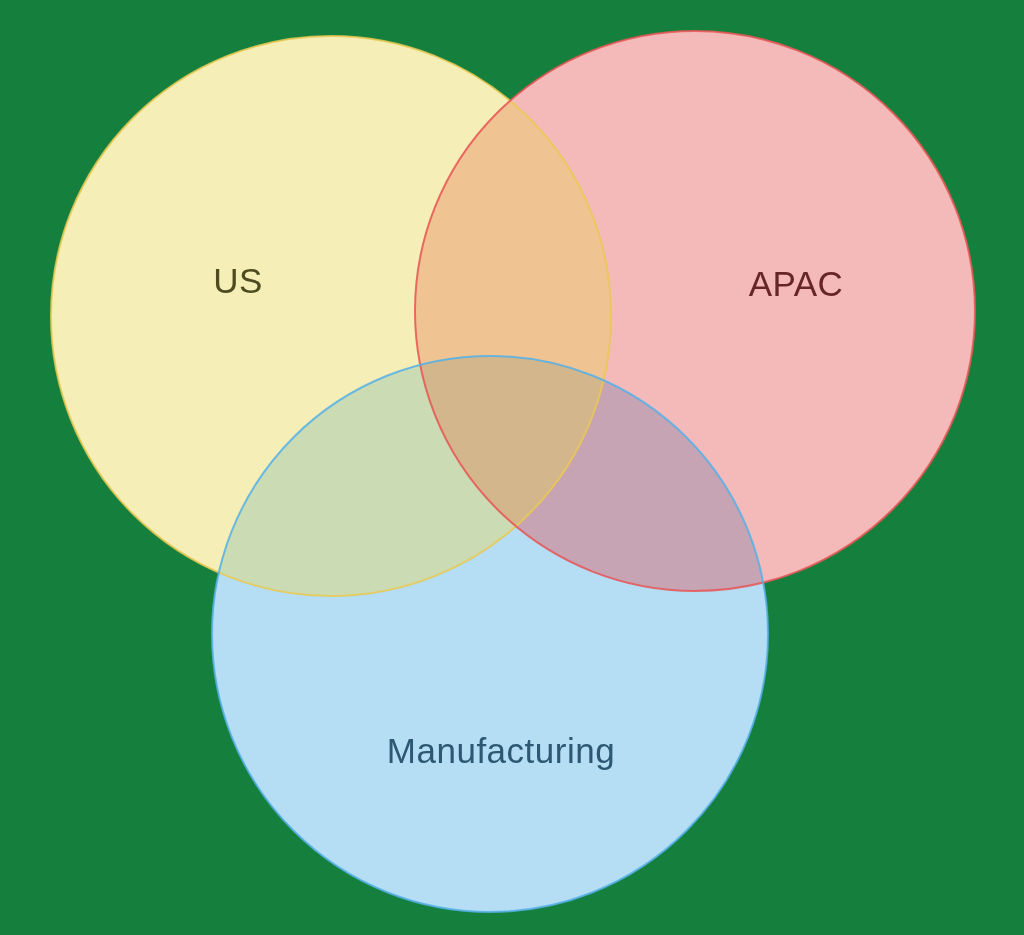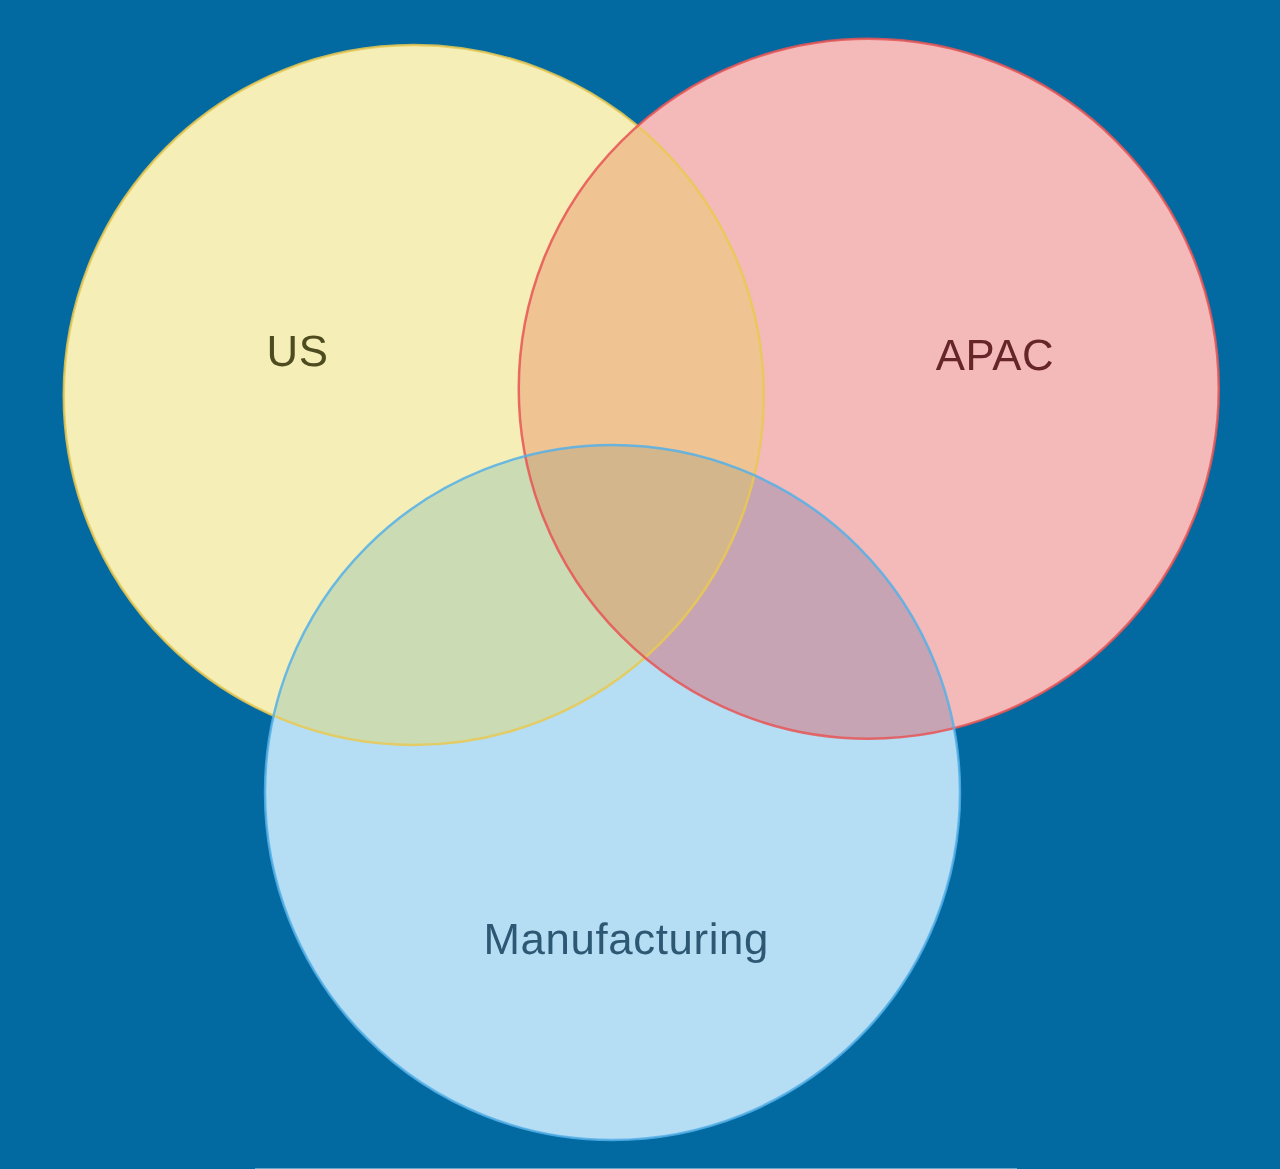--- a/index.html
+++ b/index.html
@@ -8,21 +8,21 @@
     width: 1024px;
     height: 935px;
     background: #ffffff;
     overflow: hidden;
     font-family: "Liberation Sans", sans-serif;
   }
   .venn-stage {
     position: relative;
     width: 1024px;
     height: 935px;
-    background: #0369a1;
+    background: #15803d;
   }
   svg {
     display: block;
     width: 1024px;
     height: 935px;
   }
   .venn-label {
     font-family: "Liberation Sans", sans-serif;
     font-size: 35px;
     font-weight: 400;

